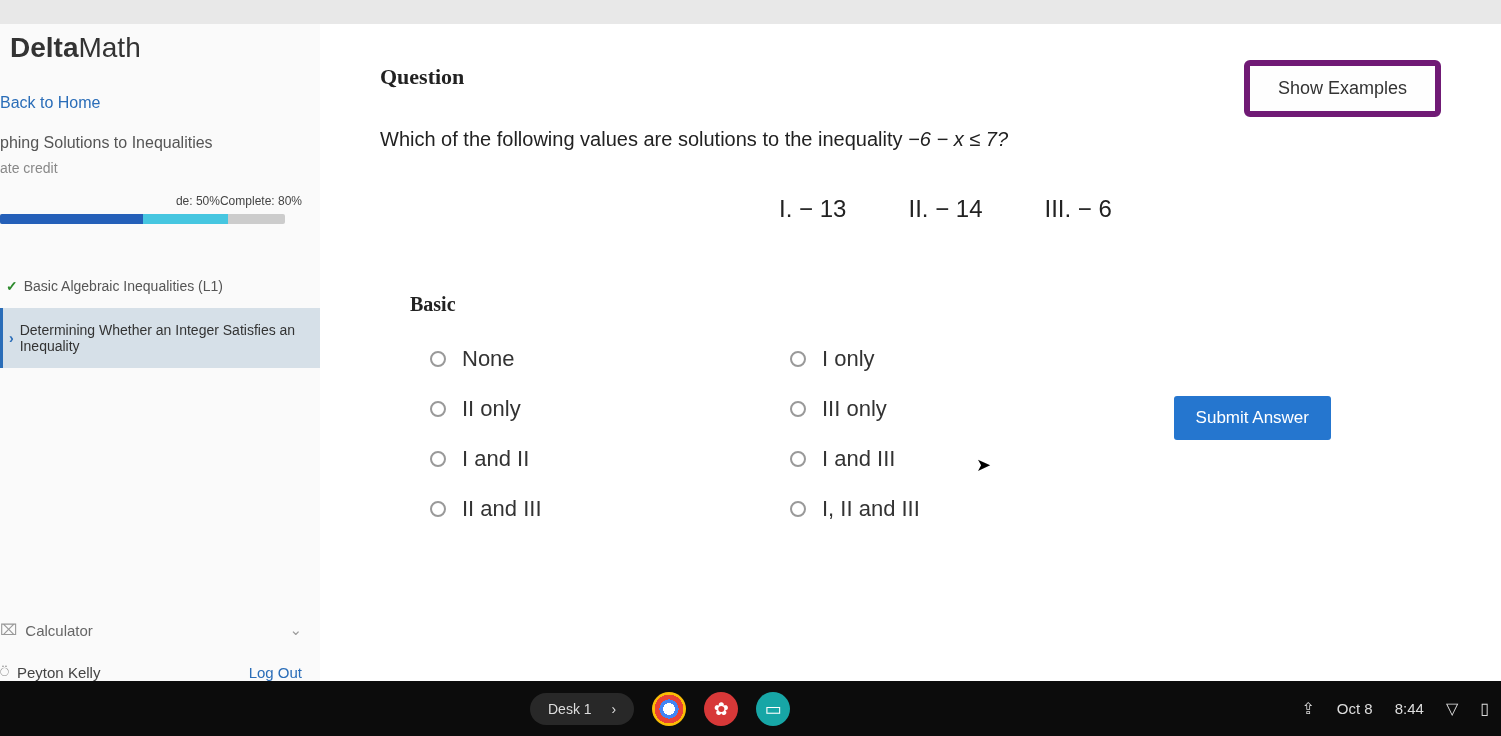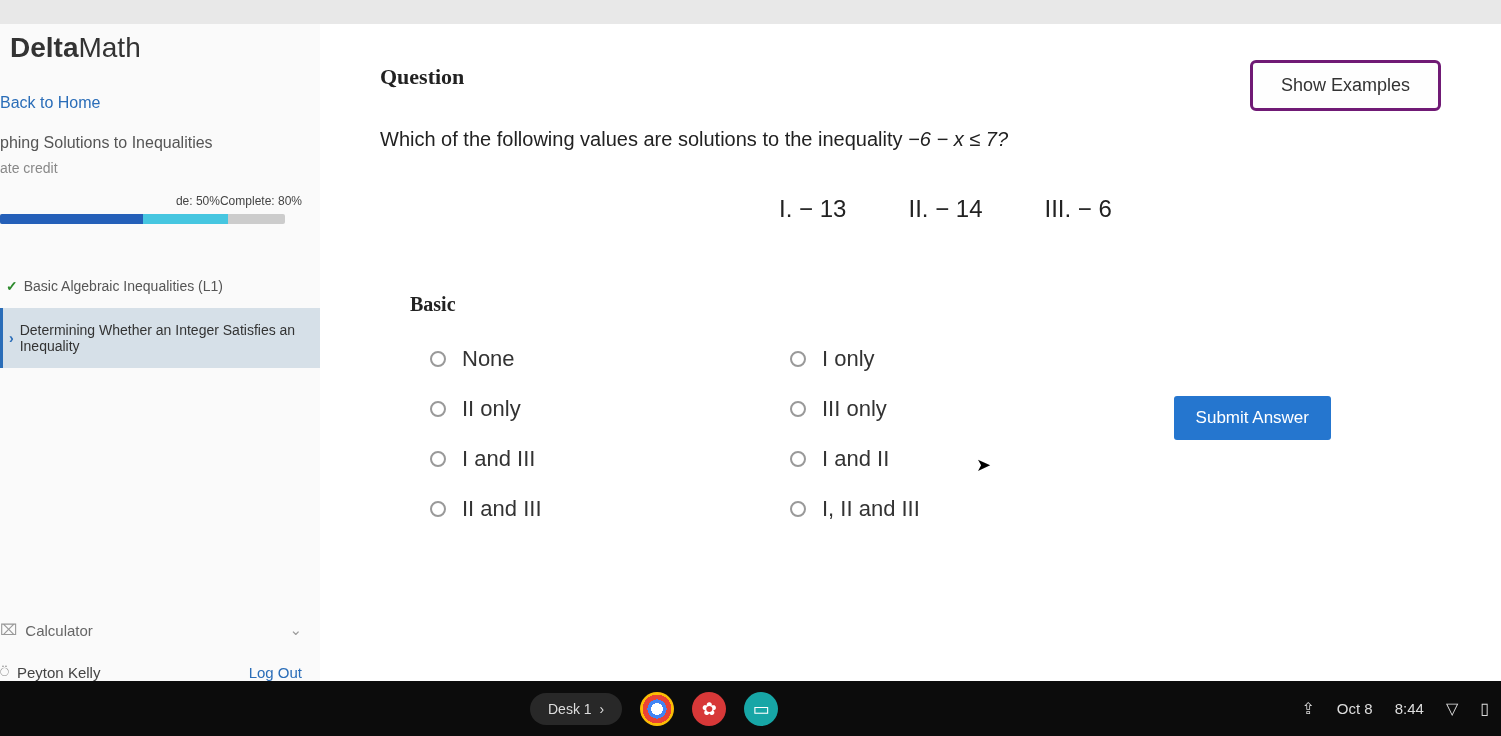--- a/index.html
+++ b/index.html
@@ -18,33 +18,33 @@
   .skill { padding: 14px 10px 14px 6px; font-size: 14px; color: #555; display: flex; align-items: center; gap: 6px; cursor: pointer; }
   .skill.active { background: #d6e0e8; color: #333; border-left: 3px solid #2a6db8; }
   .check { color: #2d8a2d; font-weight: bold; }
   .arrow { color: #2a6db8; font-weight: bold; }
   .spacer { flex: 1; }
   .calc-row { display: flex; justify-content: space-between; align-items: center; padding: 10px 18px 10px 0; color: #666; font-size: 15px; cursor: pointer; }
   .calc-row .ico { color: #999; }
   .user-row { display: flex; justify-content: space-between; align-items: center; padding: 14px 18px 24px 0; font-size: 15px; color: #444; }
   .logout { color: #2a6db8; cursor: pointer; }
   .main { flex: 1; background: #fff; padding: 40px 50px 0 60px; position: relative; }
-  .show-ex { position: absolute; right: 60px; top: 36px; border: 3px solid #701a75; border-radius: 6px; padding: 12px 28px; font-size: 18px; color: #333; background: #fefefe; cursor: pointer; }
+  .show-ex { position: absolute; right: 60px; top: 36px; border: 6px solid #701a75; border-radius: 6px; padding: 12px 28px; font-size: 18px; color: #333; background: #fefefe; cursor: pointer; }
   .q-head { font-family: Georgia, "Times New Roman", serif; font-size: 22px; font-weight: 700; color: #222; margin-bottom: 38px; }
   .q-text { font-family: Georgia, "Times New Roman", serif; font-size: 20px; color: #222; margin-bottom: 44px; }
   .q-text .math { font-style: italic; }
   .roman-row { font-family: Georgia, "Times New Roman", serif; font-size: 24px; color: #222; text-align: center; margin-bottom: 70px; padding-left: 60px; }
   .roman-row span { margin: 0 28px; }
   .a-head { font-family: Georgia, "Times New Roman", serif; font-size: 20px; font-weight: 700; color: #222; margin-bottom: 30px; margin-left: 30px; }
   .answers { display: grid; grid-template-columns: 340px 340px; column-gap: 20px; row-gap: 24px; margin-left: 50px; text-align: right; }
   .opt { display: flex; align-items: center; gap: 16px; font-family: Georgia, "Times New Roman", serif; font-size: 22px; color: #333; cursor: pointer; }
   .radio { width: 16px; height: 16px; border: 2px solid #999; border-radius: 50%; display: inline-block; }
   .submit { position: absolute; right: 170px; top: 372px; background: #2576cf; color: #fff; border: none; padding: 12px 22px; font-size: 17px; border-radius: 3px; cursor: pointer; }
   .taskbar { position: absolute; bottom: 0; left: 0; right: 0; height: 55px; background: #0c0c0c; display: flex; align-items: center; color: #ddd; font-size: 14px; }
-  .desk { margin-left: 530px; background: #282828; padding: 8px 18px; border-radius: 20px; display: flex; align-items: center; gap: 8px; cursor: pointer; }
+  .desk { margin-left: 530px; background: #282828; padding: 8px 18px; border-radius: 20px; display: flex; align-items: center; gap: 20px; cursor: pointer; }
   .tray-icons { display: flex; gap: 18px; margin-left: 18px; align-items: center; }
   .circ { width: 34px; height: 34px; border-radius: 50%; display: flex; align-items: center; justify-content: center; font-size: 18px; }
   .c-chrome { background: radial-gradient(circle at 50% 50%, #fff 0 25%, #4285f4 25% 40%, #ea4335 40% 60%, #fbbc05 60% 80%, #34a853 80% 100%); }
   .c-red { background: #d73838; color:#fff; }
   .c-teal { background: #17a6a6; color:#fff; }
   .tray-right { position: absolute; right: 12px; display: flex; align-items: center; gap: 22px; color: #ddd; font-size: 15px; }
   .tray-right .rico { font-size: 16px; }
   .cursor { position: absolute; left: 656px; top: 430px; font-size: 18px; color: #000; pointer-events: none; }
 </style>
 </head>
@@ -115,25 +115,25 @@
       <div class="opt">
           <span class="radio"></span>
           <span>II only</span>
         </div>
       <div class="opt">
           <span class="radio"></span>
           <span>III only</span>
         </div>
       <div class="opt">
           <span class="radio"></span>
-          <span>I and III</span>
+          <span>I and II</span>
         </div>
       <div class="opt">
           <span class="radio"></span>
-          <span>I and II</span>
+          <span>I and III</span>
         </div>
       <div class="opt">
           <span class="radio"></span>
           <span>II and III</span>
         </div>
       <div class="opt">
           <span class="radio"></span>
           <span>I, II and III</span>
         </div>
     </div>

